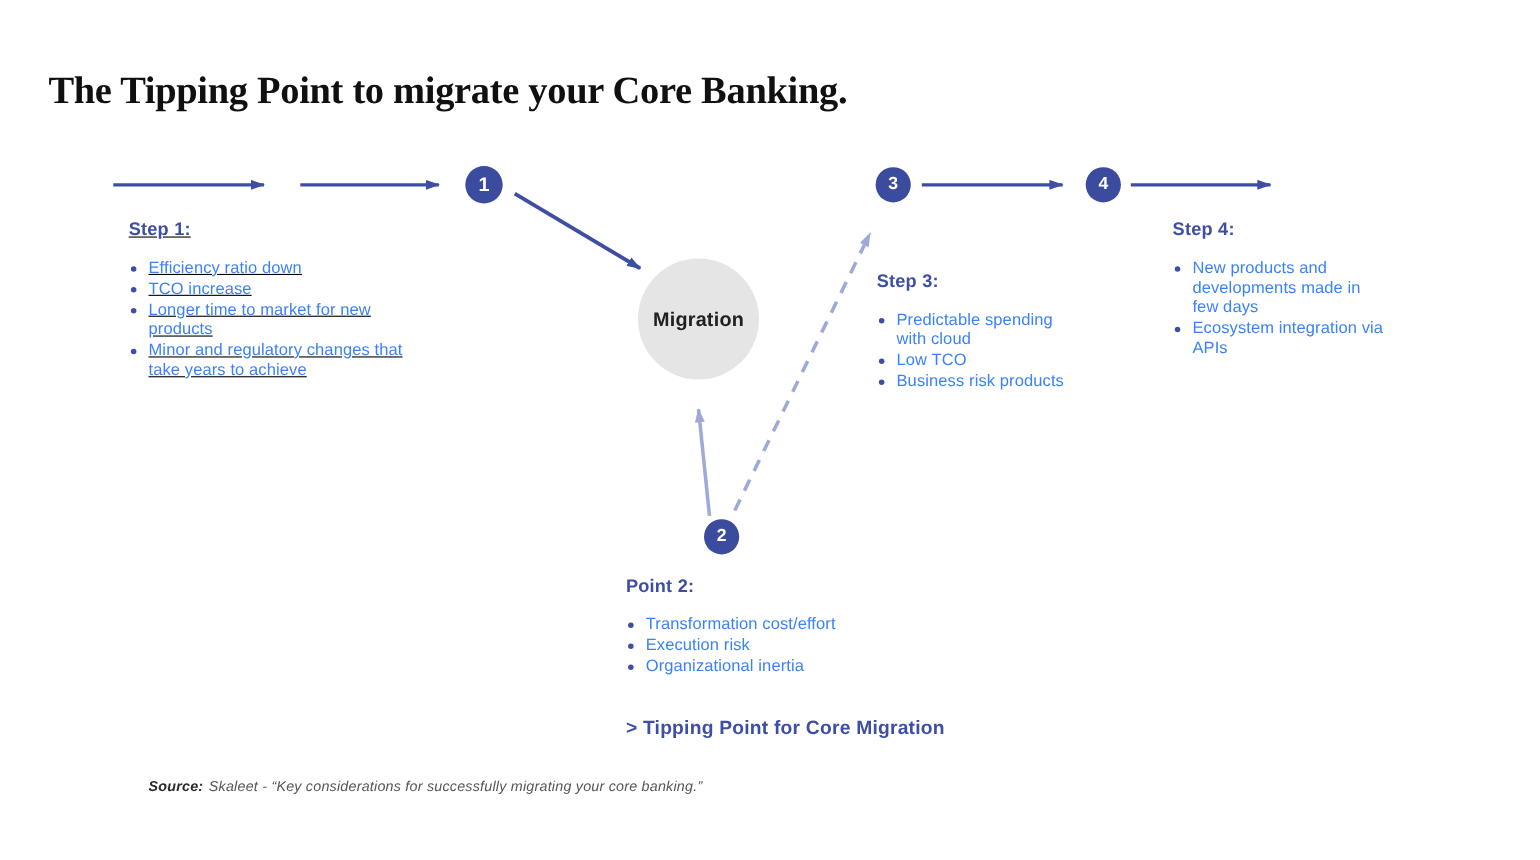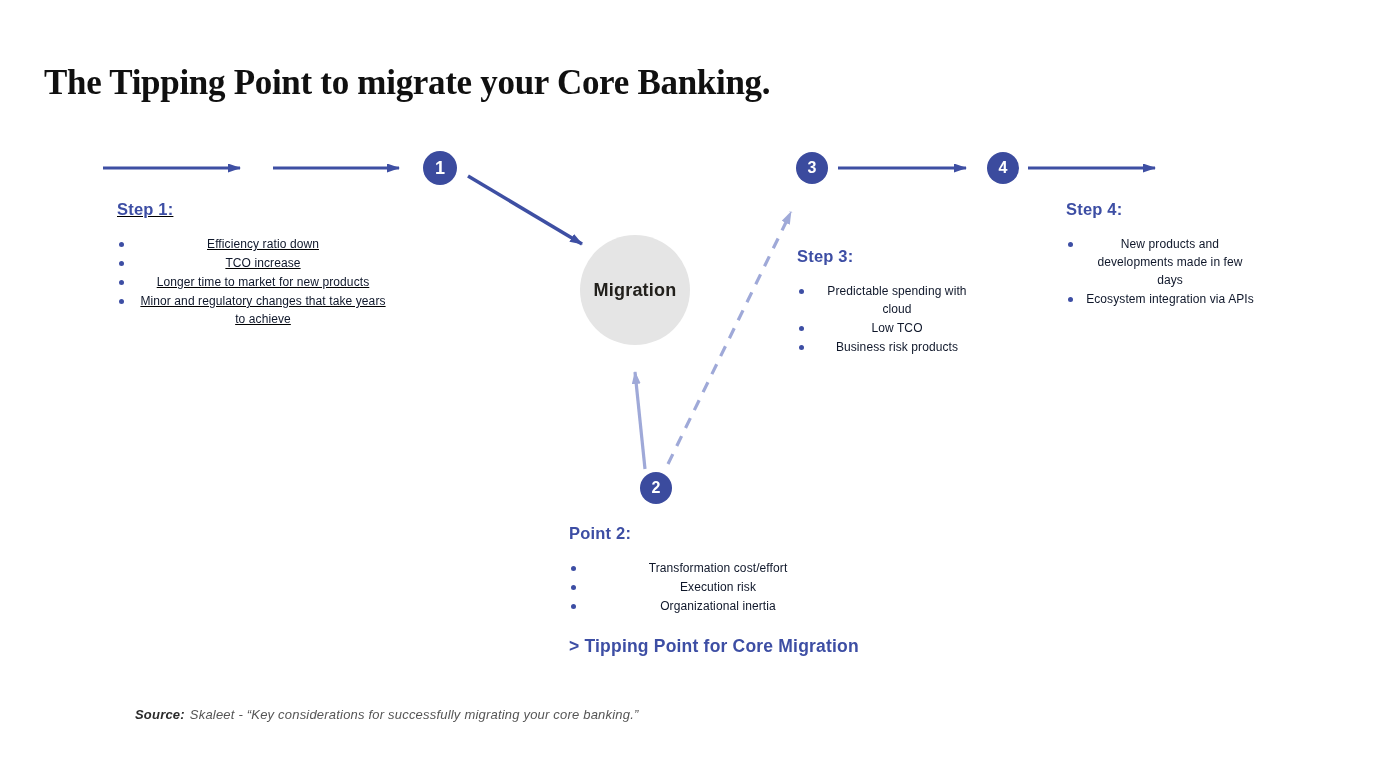--- a/index.html
+++ b/index.html
@@ -29,33 +29,33 @@
   }
   .migration-label{font-weight:700;font-size:18px;color:#22201C;letter-spacing:0.2px;}
   .step-block{position:absolute;z-index:2;}
   .step-heading{
     font-weight:700;font-size:16.5px;color:#3D4EA4;
     margin:0 0 17px 0;line-height:18px;letter-spacing:0.2px;
   }
   ul.bullets{list-style:none;margin:0;padding:0;}
   ul.bullets li{
     position:relative;padding-left:18px;margin:0 0 1px 0;
-    font-size:12px;line-height:18px;color:#0f172a;letter-spacing:0.1px;text-align:center;
+    font-size:15px;line-height:18px;color:#3b82f6;letter-spacing:0.1px;
   }
   ul.bullets li::before{
     content:"";position:absolute;left:2px;top:7px;width:5px;height:5px;
     border-radius:50%;background:#3D4EA4;
   }
   .step1 .bullets{max-width:274px;}
   .step2 .bullets{max-width:280px;}
   .step3 .bullets{max-width:182px;}
   .step4 .bullets{max-width:214px;}
   .step4 .bullets li.narrow{max-width:172px;}
   .callout{
-    margin-top:21px;font-weight:700;font-size:17.5px;color:#3D4EA4;
+    margin-top:36px;font-weight:700;font-size:17.5px;color:#3D4EA4;
     letter-spacing:0.2px;white-space:nowrap;
   }
   .source-line{
     position:absolute;left:135px;top:707px;z-index:2;
     font-size:13px;font-style:italic;color:#555555;letter-spacing:0.2px;
   }
   .source-label{font-weight:700;color:#2A2A2A;margin-right:5px;}
 </style>
 </head>
 <body>

